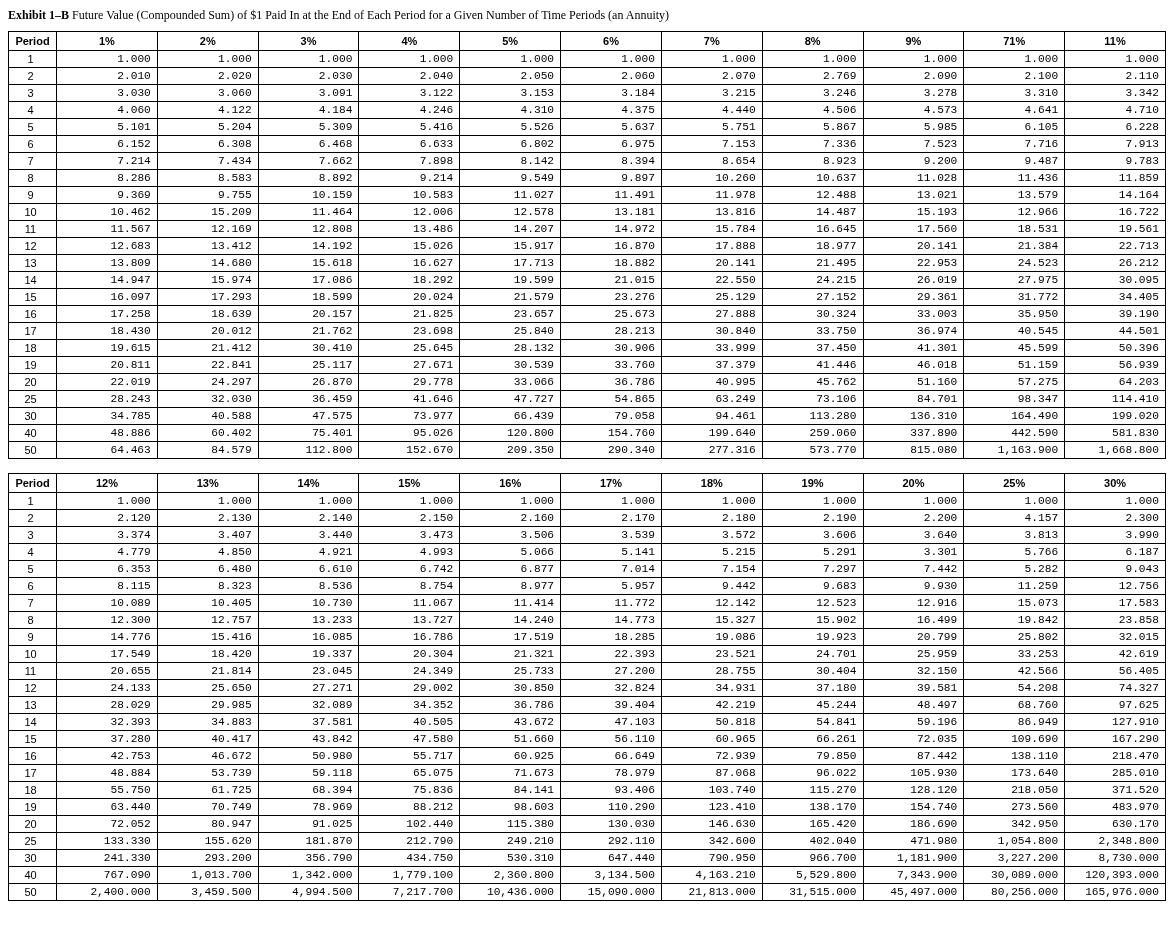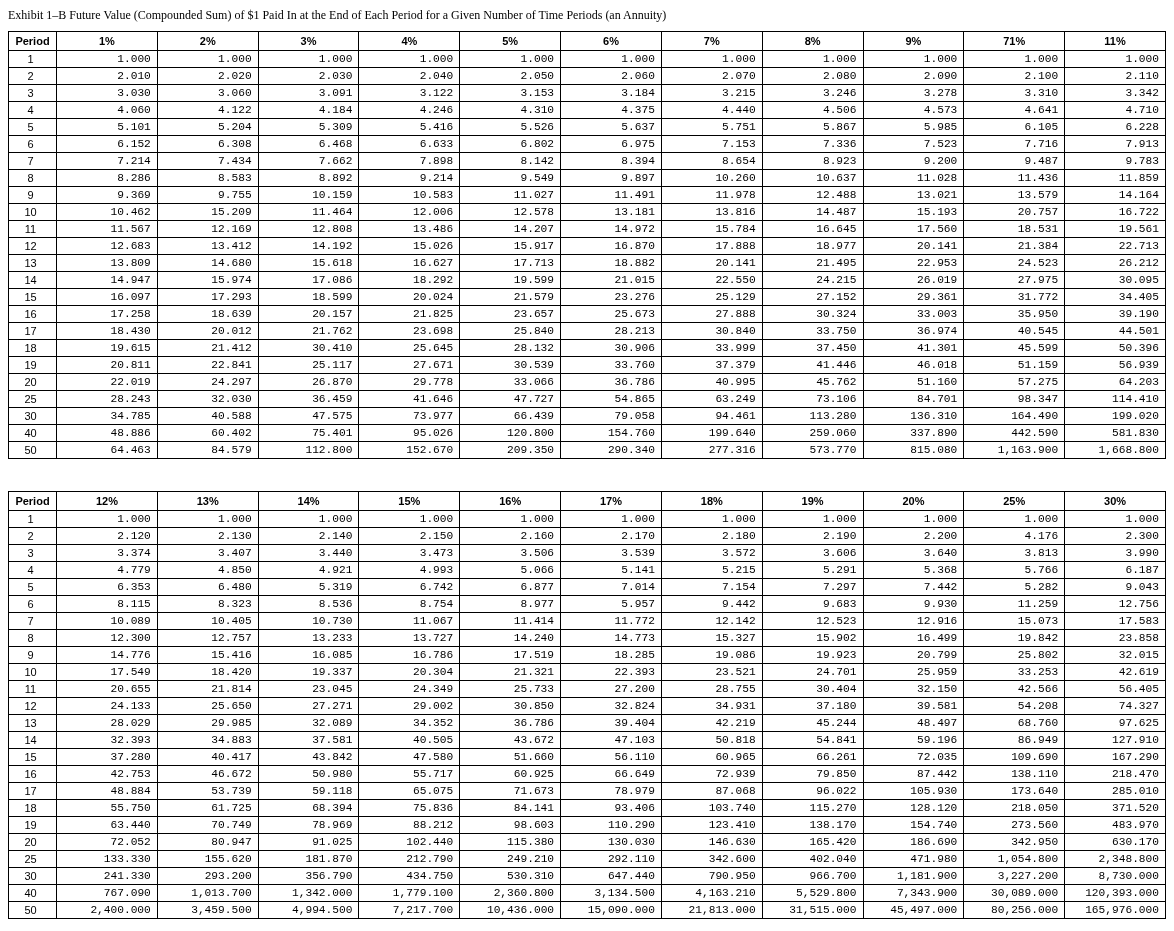--- a/index.html
+++ b/index.html
@@ -6,26 +6,26 @@
     margin: 0;
     padding: 8px;
     font-family: "Times New Roman", serif;
     font-size: 12px;
     color: #000;
   }
   .title {
     font-size: 12px;
     margin-bottom: 8px;
   }
-  .title b { font-weight: normal; margin-top: 9px; }
+  .title b { font-weight: bold; margin-top: 9px; }
   table {
     border-collapse: collapse;
     width: 100%;
     table-layout: fixed;
-    margin-bottom: 32px;
+    margin-bottom: 14px;
   }
   th, td {
     border: 1px solid #000;
     padding: 1px 6px 1px 2px;
     font-size: 11px;
     line-height: 14px;
     white-space: nowrap;
     overflow: hidden;
   }
   th {
@@ -104,21 +104,21 @@
         </tr>
         <tr>
           <td class="period">2</td>
           <td class="val">2.010</td>
           <td class="val">2.020</td>
           <td class="val">2.030</td>
           <td class="val">2.040</td>
           <td class="val">2.050</td>
           <td class="val">2.060</td>
           <td class="val">2.070</td>
-          <td class="val">2.080</td>
+          <td class="val">2.769</td>
           <td class="val">2.090</td>
           <td class="val">2.100</td>
           <td class="val">2.110</td>
         </tr>
         <tr>
           <td class="period">3</td>
           <td class="val">3.030</td>
           <td class="val">3.060</td>
           <td class="val">3.091</td>
           <td class="val">3.122</td>
@@ -218,21 +218,21 @@
           <td class="period">10</td>
           <td class="val">10.462</td>
           <td class="val">15.209</td>
           <td class="val">11.464</td>
           <td class="val">12.006</td>
           <td class="val">12.578</td>
           <td class="val">13.181</td>
           <td class="val">13.816</td>
           <td class="val">14.487</td>
           <td class="val">15.193</td>
-          <td class="val">20.757</td>
+          <td class="val">12.966</td>
           <td class="val">16.722</td>
         </tr>
         <tr>
           <td class="period">11</td>
           <td class="val">11.567</td>
           <td class="val">12.169</td>
           <td class="val">12.808</td>
           <td class="val">13.486</td>
           <td class="val">14.207</td>
           <td class="val">14.972</td>
@@ -476,21 +476,21 @@
           <td class="period">2</td>
           <td class="val">2.120</td>
           <td class="val">2.130</td>
           <td class="val">2.140</td>
           <td class="val">2.150</td>
           <td class="val">2.160</td>
           <td class="val">2.170</td>
           <td class="val">2.180</td>
           <td class="val">2.190</td>
           <td class="val">2.200</td>
-          <td class="val">4.176</td>
+          <td class="val">4.157</td>
           <td class="val">2.300</td>
         </tr>
         <tr>
           <td class="period">3</td>
           <td class="val">3.374</td>
           <td class="val">3.407</td>
           <td class="val">3.440</td>
           <td class="val">3.473</td>
           <td class="val">3.506</td>
           <td class="val">3.539</td>
@@ -503,29 +503,29 @@
         <tr>
           <td class="period">4</td>
           <td class="val">4.779</td>
           <td class="val">4.850</td>
           <td class="val">4.921</td>
           <td class="val">4.993</td>
           <td class="val">5.066</td>
           <td class="val">5.141</td>
           <td class="val">5.215</td>
           <td class="val">5.291</td>
-          <td class="val">5.368</td>
+          <td class="val">3.301</td>
           <td class="val">5.766</td>
           <td class="val">6.187</td>
         </tr>
         <tr>
           <td class="period">5</td>
           <td class="val">6.353</td>
           <td class="val">6.480</td>
-          <td class="val">5.319</td>
+          <td class="val">6.610</td>
           <td class="val">6.742</td>
           <td class="val">6.877</td>
           <td class="val">7.014</td>
           <td class="val">7.154</td>
           <td class="val">7.297</td>
           <td class="val">7.442</td>
           <td class="val">5.282</td>
           <td class="val">9.043</td>
         </tr>
         <tr>

